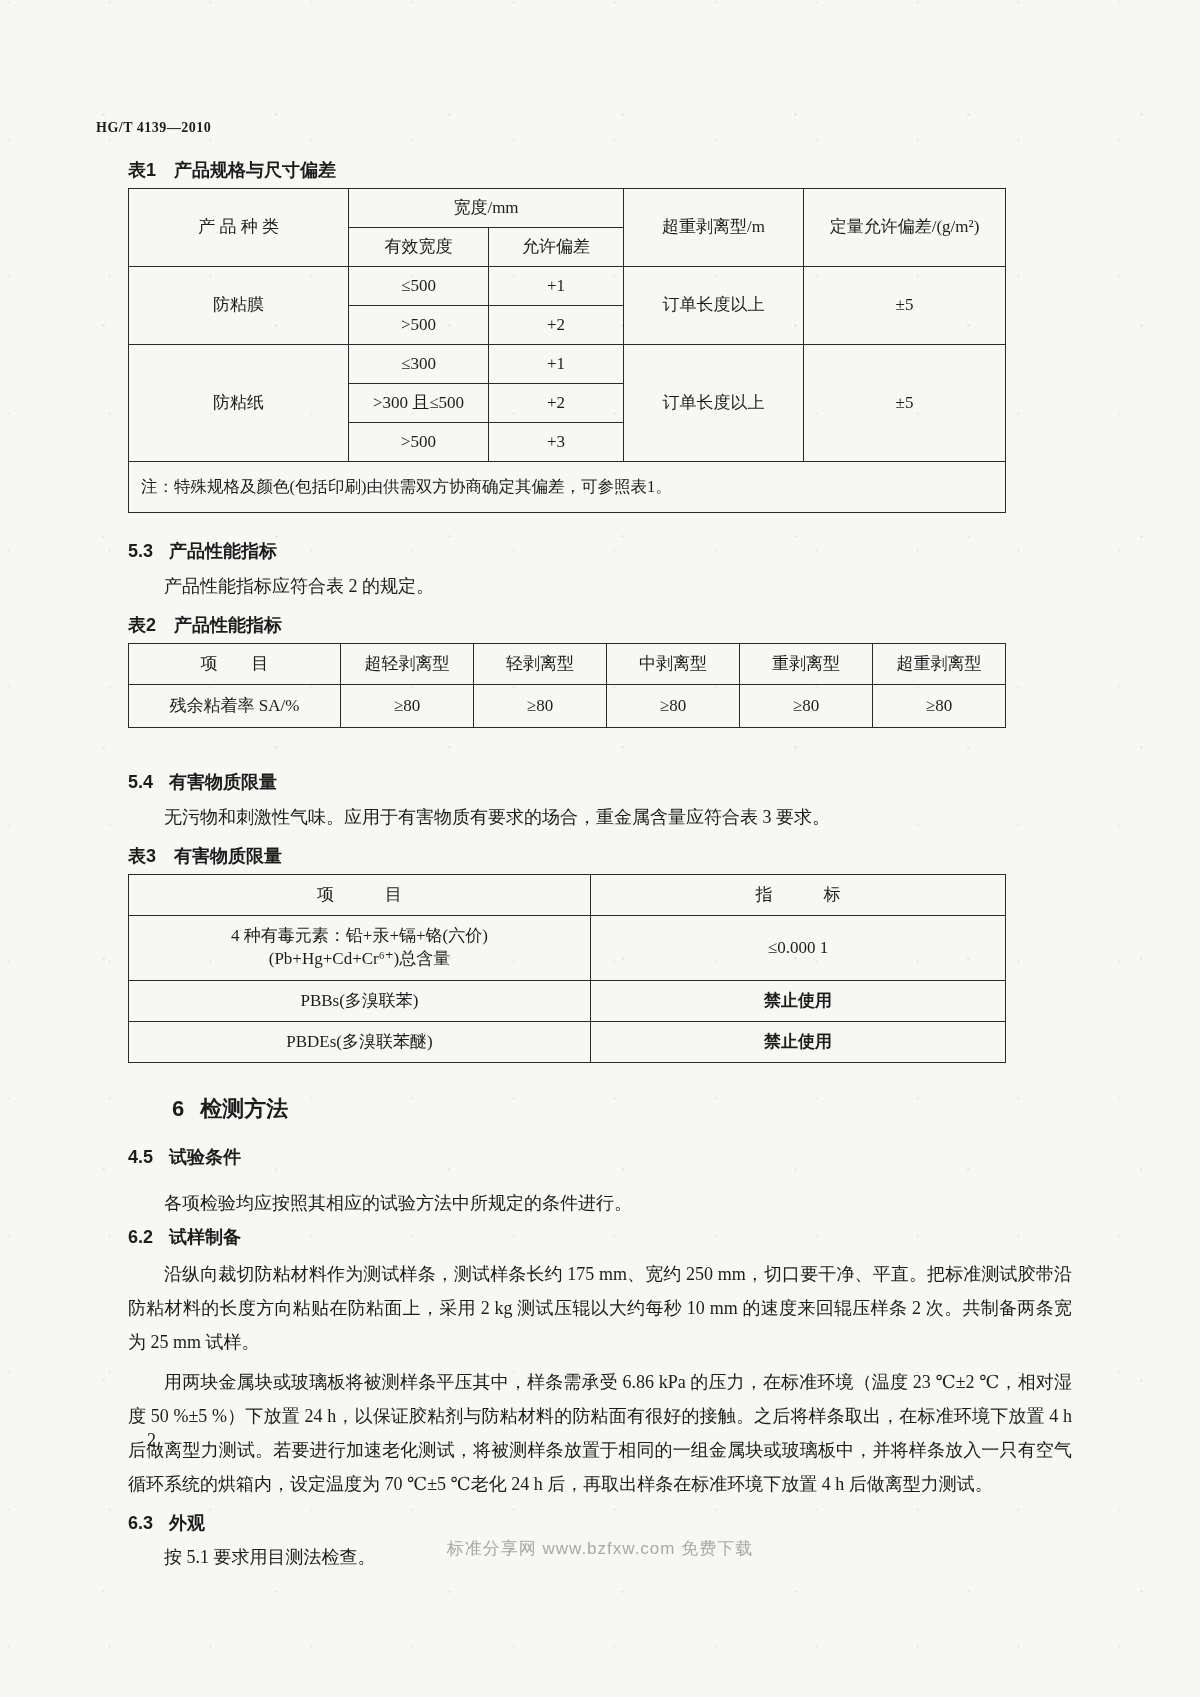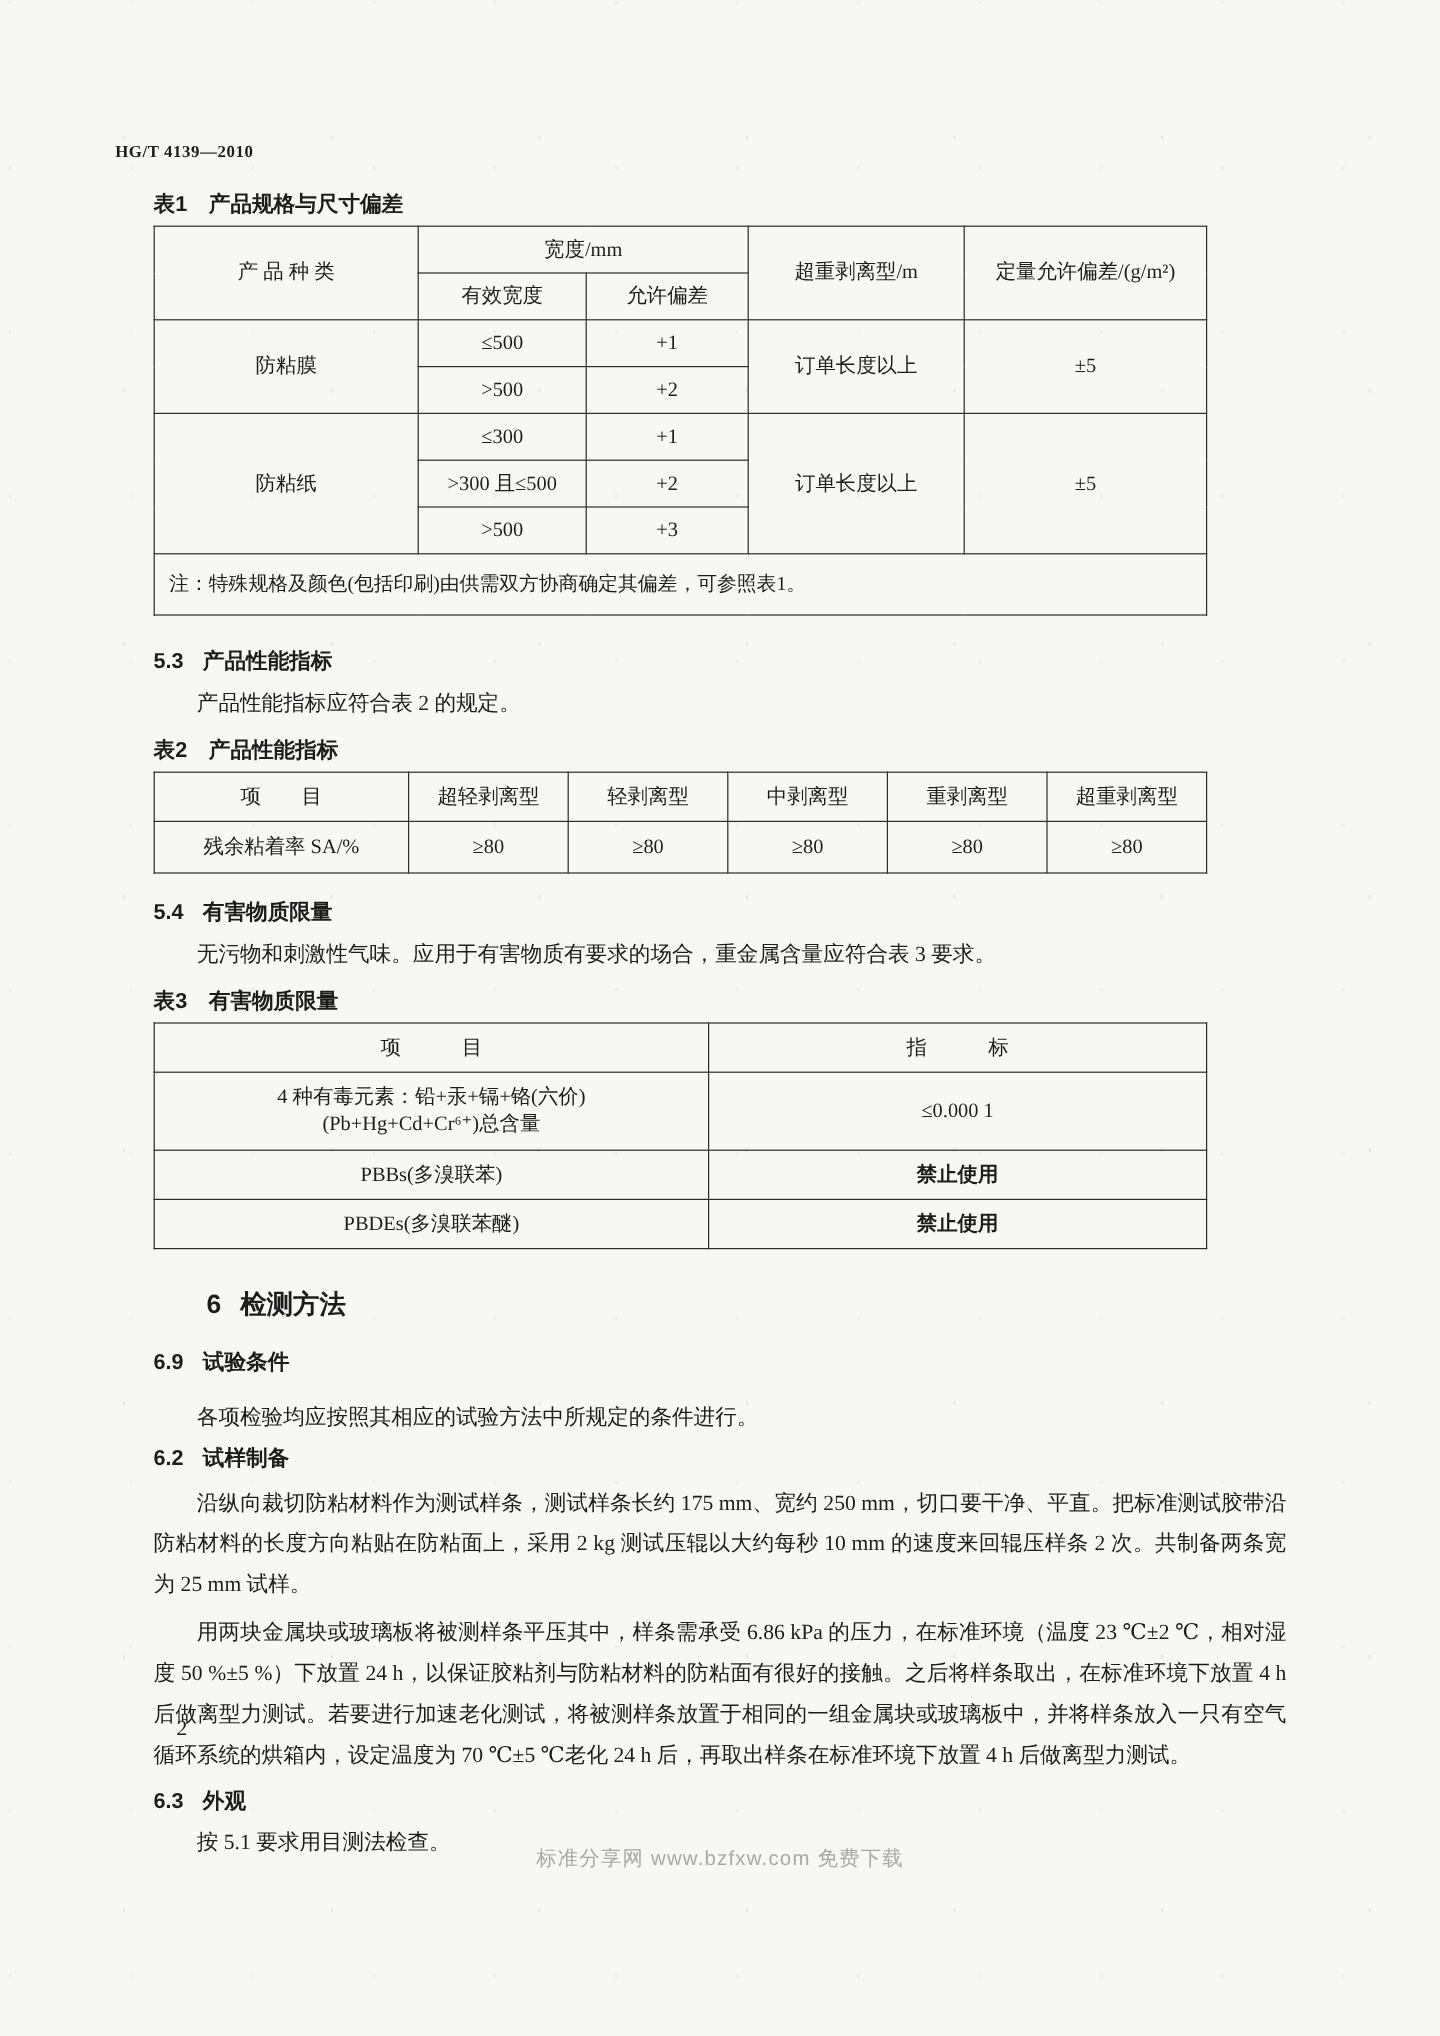--- a/index.html
+++ b/index.html
@@ -126,21 +126,21 @@
           <td>残余粘着率 SA/%</td>
           <td>≥80</td>
           <td>≥80</td>
           <td>≥80</td>
           <td>≥80</td>
           <td>≥80</td>
         </tr>
       </tbody>
     </table>
 
-    <div class="sec-head" style="margin-top:20px;">
+    <div class="sec-head" style="margin-top:42px;">
       <span class="sec-num">5.4</span><span>有害物质限量</span>
     </div>
     <p class="para single" style="margin-top:9px;">无污物和刺激性气味。应用于有害物质有要求的场合，重金属含量应符合表 3 要求。</p>
 
     <div class="tbl-title" style="margin-top:13px;">表3　有害物质限量</div>
     <table class="tbl t3 mt-tblgap">
       <colgroup>
         <col style="width:462px">
           <col style="width:415px">
       </colgroup>
@@ -165,21 +165,21 @@
           <td class="short bold-val">禁止使用</td>
         </tr>
       </tbody>
     </table>
 
     <div class="sec-head big" style="margin-top:34px;">
       <span class="sec-num">6</span><span>检测方法</span>
     </div>
 
     <div class="sec-head" style="margin-top:24px;">
-      <span class="sec-num">6.9</span><span>试验条件</span>
+      <span class="sec-num">4.5</span><span>试验条件</span>
     </div>
     <p class="para single" style="margin-top:20px;">各项检验均应按照其相应的试验方法中所规定的条件进行。</p>
 
     <div class="sec-head" style="margin-top:8px;">
       <span class="sec-num">6.2</span><span>试样制备</span>
     </div>
     <p class="para" style="margin-top:8px;">沿纵向裁切防粘材料作为测试样条，测试样条长约 175 mm、宽约 250 mm，切口要干净、平直。把标准测试胶带沿防粘材料的长度方向粘贴在防粘面上，采用 2 kg 测试压辊以大约每秒 10 mm 的速度来回辊压样条 2 次。共制备两条宽为 25 mm 试样。</p>
     <p class="para" style="margin-top:6px;">用两块金属块或玻璃板将被测样条平压其中，样条需承受 6.86 kPa 的压力，在标准环境（温度 23 ℃±2 ℃，相对湿度 50 %±5 %）下放置 24 h，以保证胶粘剂与防粘材料的防粘面有很好的接触。之后将样条取出，在标准环境下放置 4 h 后做离型力测试。若要进行加速老化测试，将被测样条放置于相同的一组金属块或玻璃板中，并将样条放入一只有空气循环系统的烘箱内，设定温度为 70 ℃±5 ℃老化 24 h 后，再取出样条在标准环境下放置 4 h 后做离型力测试。</p>
 
     <div class="sec-head" style="margin-top:10px;">

